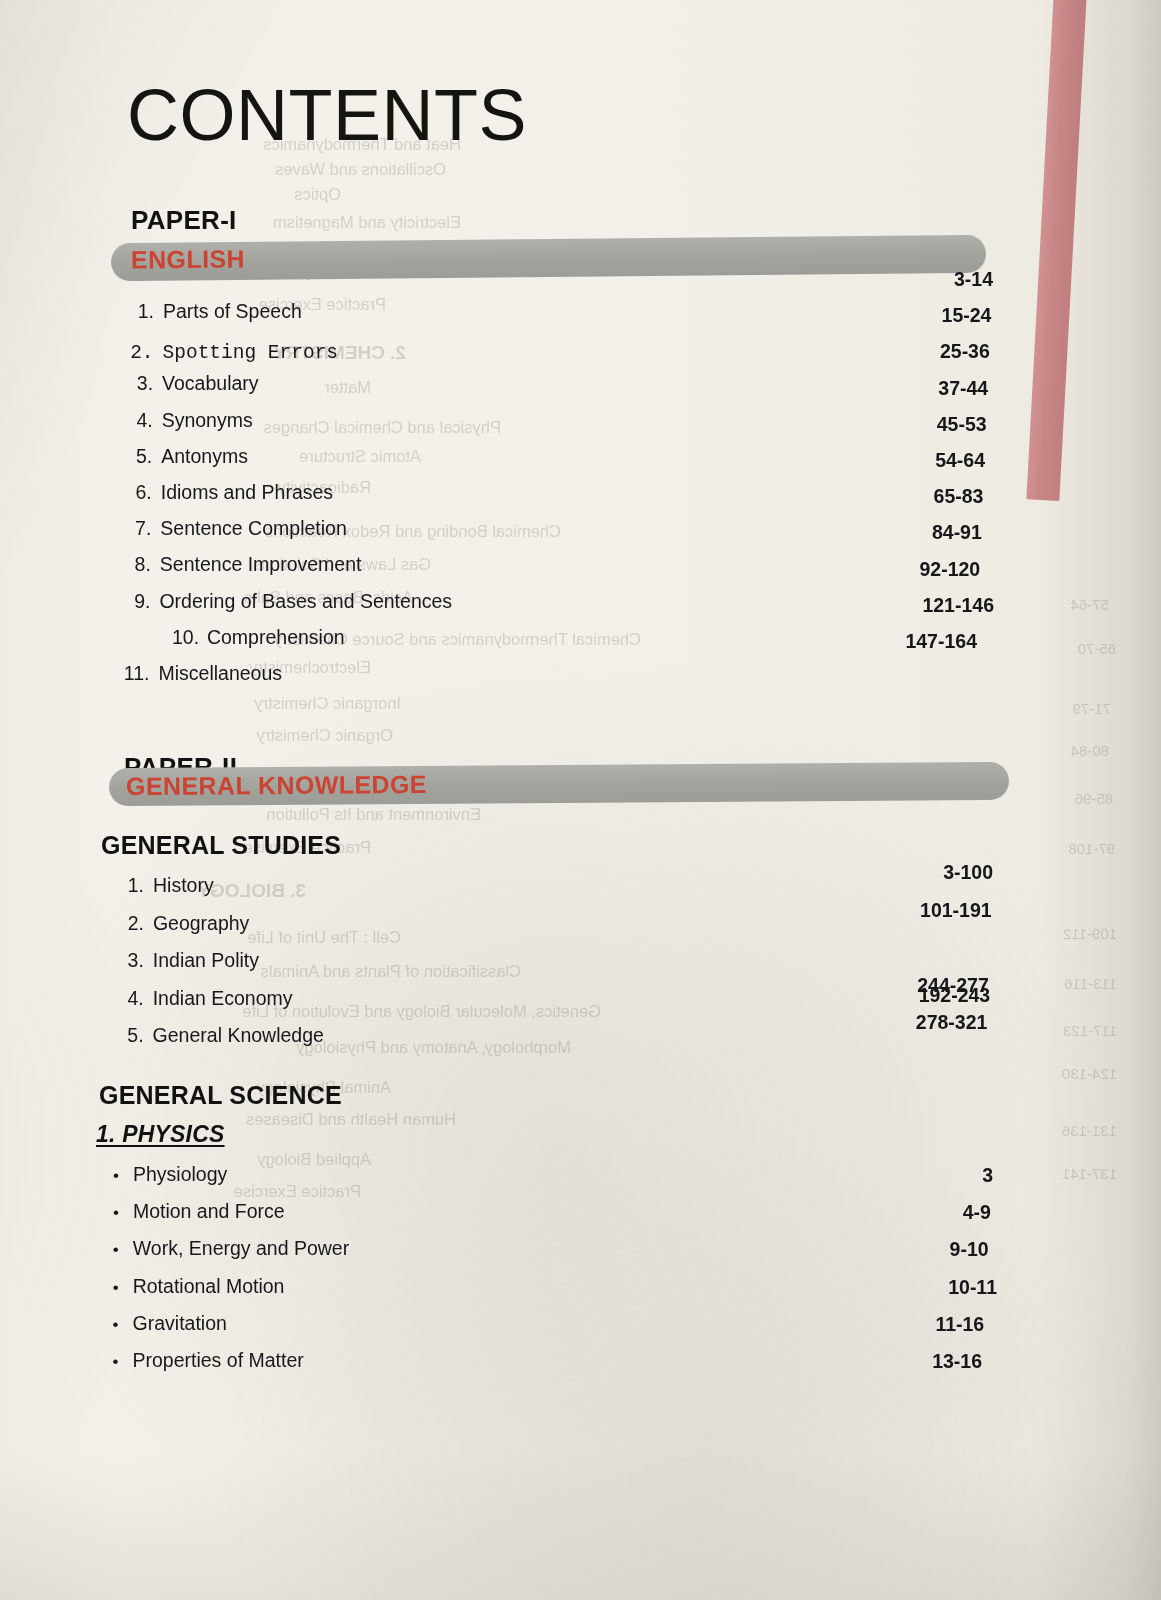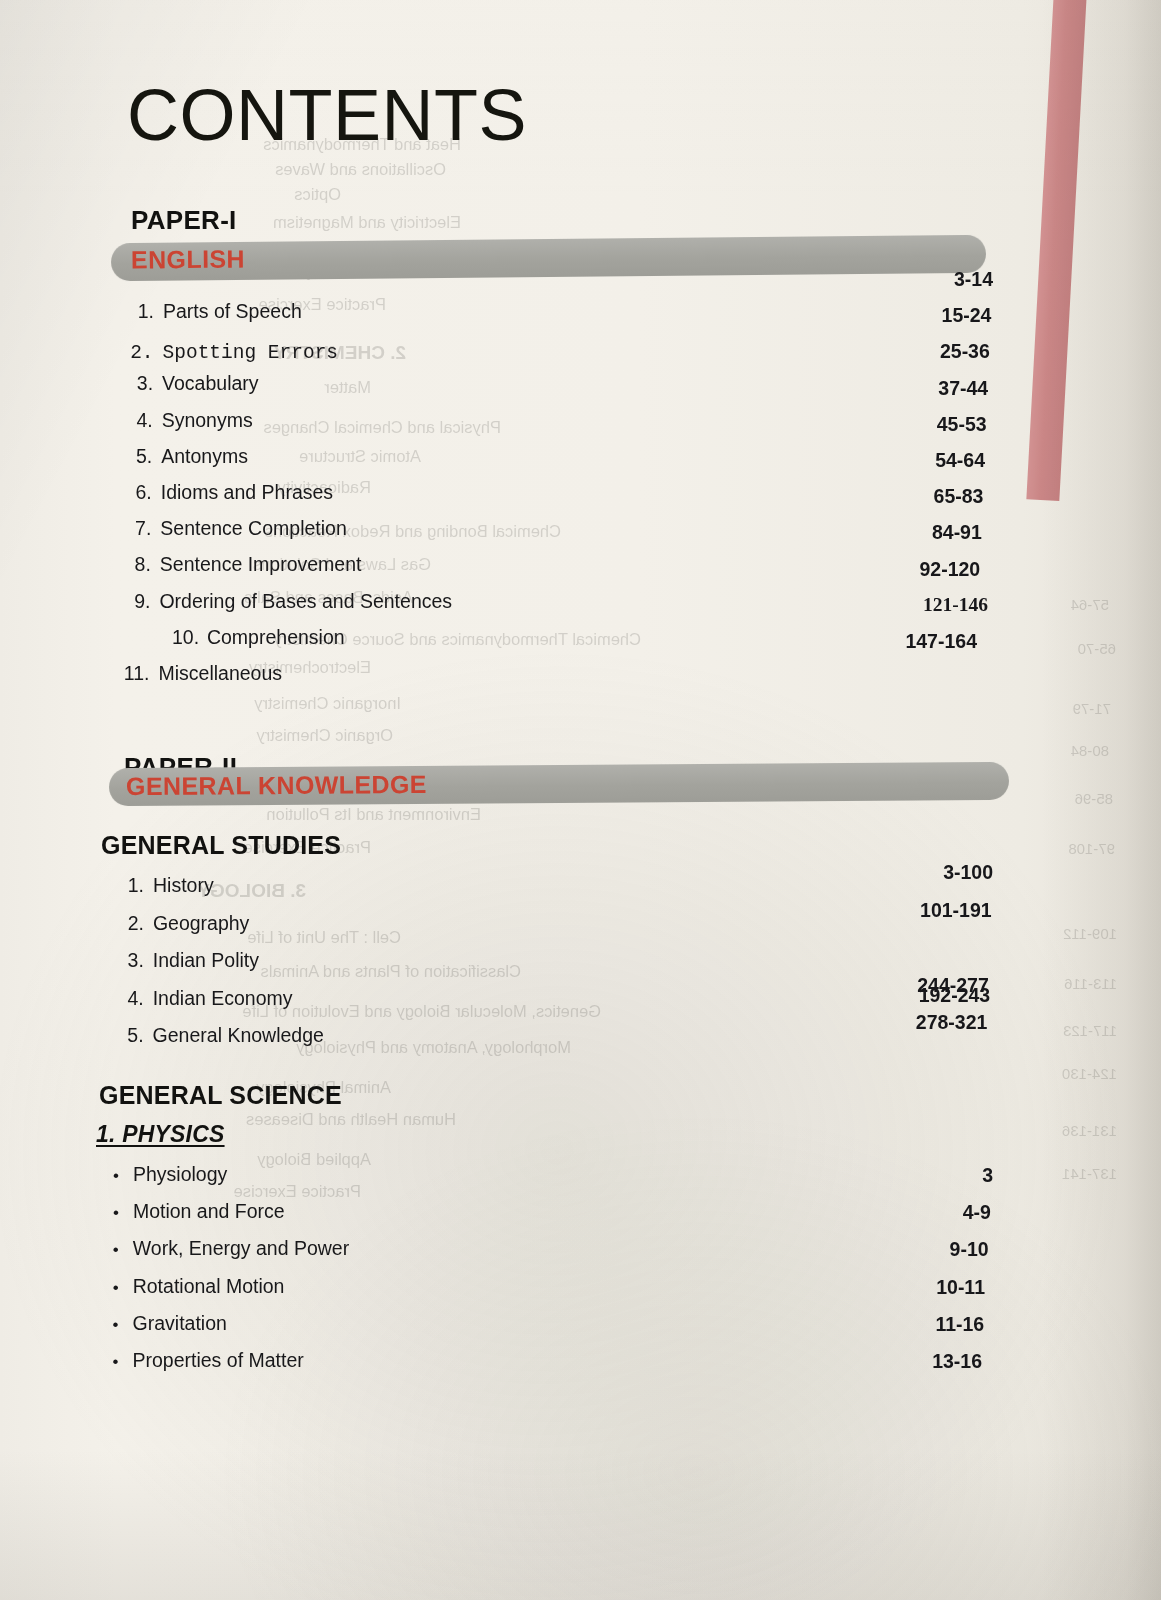--- a/index.html
+++ b/index.html
@@ -259,21 +259,21 @@
         <div class="pagenum" style="right: 174.4px; top: 412.8px;">45-53</div>
         <div class="entry" style="left: 125.75px; top: 481px;"><span class="num">6.</span><span>Idioms and Phrases</span></div>
         <div class="pagenum" style="right: 176px; top: 449px;">54-64</div>
         <div class="entry" style="left: 125.3px; top: 517.2px;"><span class="num">7.</span><span>Sentence Completion</span></div>
         <div class="pagenum" style="right: 177.6px; top: 485.2px;">65-83</div>
         <div class="entry" style="left: 124.85px; top: 553.4px;"><span class="num">8.</span><span>Sentence Improvement</span></div>
         <div class="pagenum" style="right: 179.2px; top: 521.4px;">84-91</div>
         <div class="entry" style="left: 124.4px; top: 589.6px;"><span class="num">9.</span><span>Ordering of Bases and Sentences</span></div>
         <div class="pagenum" style="right: 180.8px; top: 557.6px;">92-120</div>
         <div class="entry" style="left: 123.95px; top: 625.8px; margin-left: 48px;"><span class="num">10.</span><span>Comprehension</span></div>
-        <div class="pagenum" style="right: 173px; top: 593.8px; font-family: Liberation Serif, serif;">121-146</div>
+        <div class="pagenum" style="right: 167px; top: 593.8px;">121-146</div>
         <div class="entry" style="left: 123.5px; top: 662px;"><span class="num">11.</span><span>Miscellaneous</span></div>
         <div class="pagenum" style="right: 184px; top: 630px;">147-164</div>
       </div>
 
     <div class="paper-label" id="paper2-label">PAPER-II</div>
 
     <div class="banner" id="gk-banner"></div>
     <div class="banner-text" id="gk-text">GENERAL KNOWLEDGE</div>
 
     <div class="subject-heading" id="gs-heading">GENERAL STUDIES</div>
@@ -293,21 +293,21 @@
     <div class="subject-heading" id="gsci-heading">GENERAL SCIENCE</div>
     <div class="subject-heading" id="physics-heading">1. PHYSICS</div>
     <div id="physics-entries">
         <div class="entry" style="left: 113px; top: 1163px;"><span class="bullet">•</span><span>Physiology</span></div>
         <div class="pagenum" style="right: 168px; top: 1164px;">3</div>
         <div class="entry" style="left: 112.9px; top: 1200.2px;"><span class="bullet">•</span><span>Motion and Force</span></div>
         <div class="pagenum" style="right: 170.2px; top: 1201.2px;">4-9</div>
         <div class="entry" style="left: 112.8px; top: 1237.4px;"><span class="bullet">•</span><span>Work, Energy and Power</span></div>
         <div class="pagenum" style="right: 172.4px; top: 1238.4px;">9-10</div>
         <div class="entry" style="left: 112.7px; top: 1274.6px;"><span class="bullet">•</span><span>Rotational Motion</span></div>
-        <div class="pagenum" style="right: 176px; top: 1275.6px; margin-left: 20px;">10-11</div>
+        <div class="pagenum" style="right: 164px; top: 1275.6px; margin-left: 20px;">10-11</div>
         <div class="entry" style="left: 112.6px; top: 1311.8px;"><span class="bullet">•</span><span>Gravitation</span></div>
         <div class="pagenum" style="right: 176.8px; top: 1312.8px;">11-16</div>
         <div class="entry" style="left: 112.5px; top: 1349px;"><span class="bullet">•</span><span>Properties of Matter</span></div>
         <div class="pagenum" style="right: 179px; top: 1350px;">13-16</div>
       </div>
 
   </div>
 
   <div class="edge-shade"></div>
   <div class="bottom-shade"></div>

